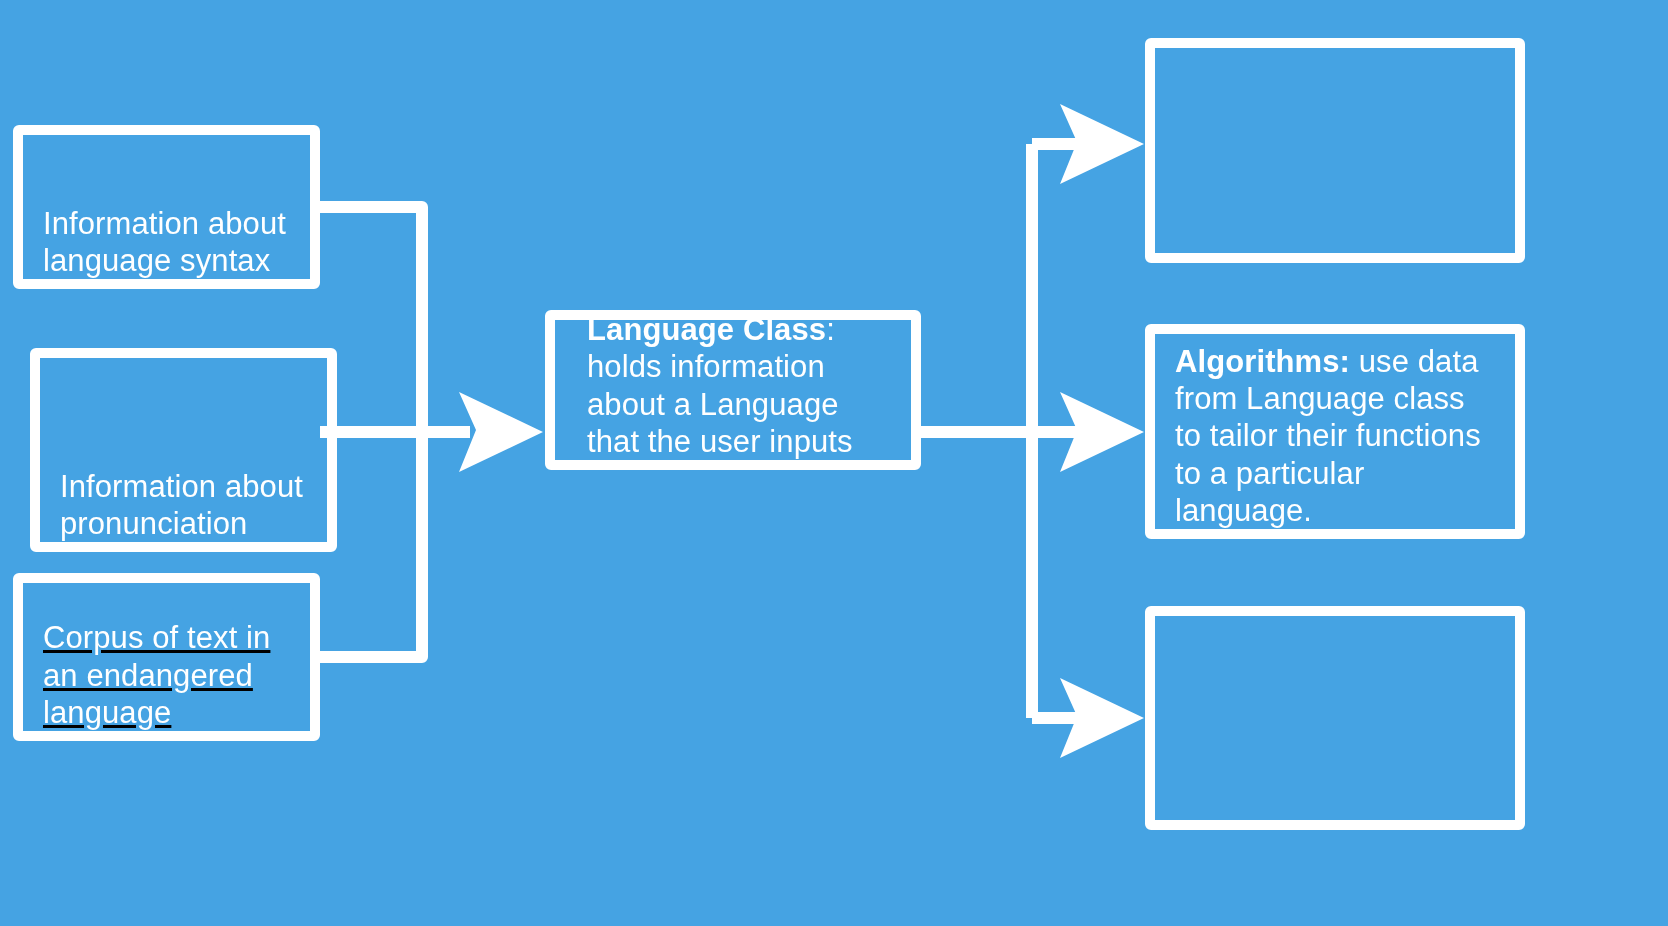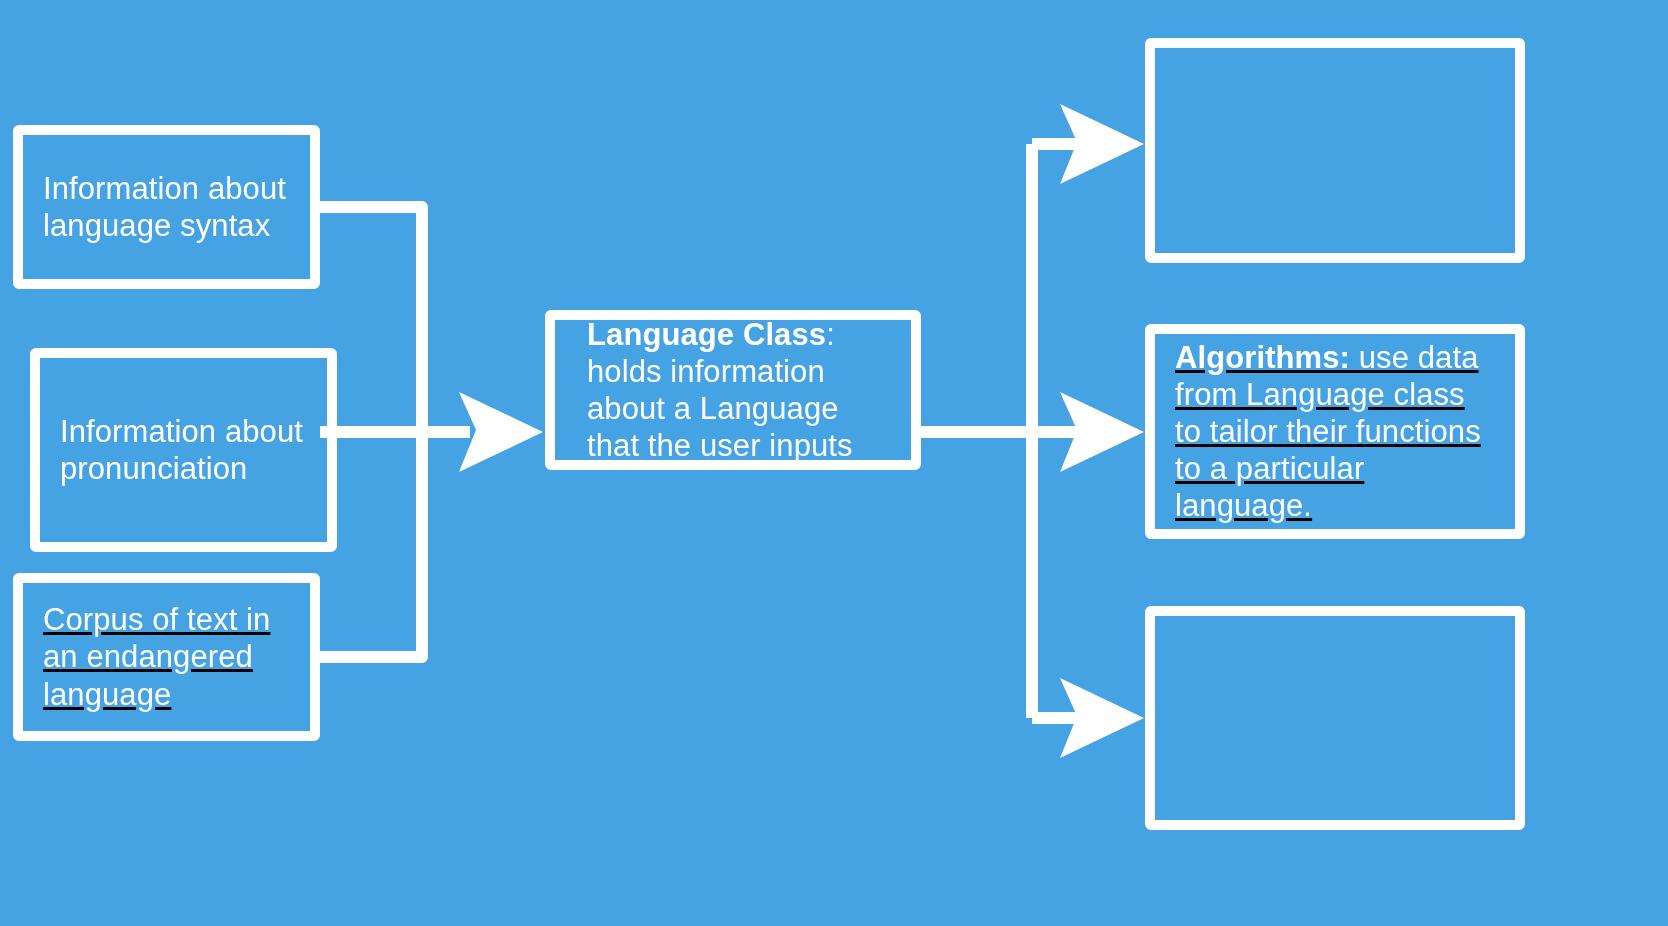--- a/index.html
+++ b/index.html
@@ -28,21 +28,21 @@
     height: 926px;
     pointer-events: none;
   }
   .node {
     position: absolute;
     box-sizing: border-box;
     border: 10px solid #FFFFFF;
     border-radius: 6px;
     background: transparent;
     display: flex;
-    align-items: center;
+    align-items: flex-end;
   }
   .node-text {
     display: block;
     width: 100%;
     box-sizing: border-box;
     padding: 0 20px;
     color: #FFFFFF;
     font-size: 31px;
     line-height: 1.20;
     font-weight: 400;
@@ -55,21 +55,21 @@
   .node-empty .node-text {
     min-height: 0;
   }
 
   
   #node-syntax        { left: 13px;   top: 125px; width: 307px; height: 164px; }
   #node-pronunciation { left: 30px;   top: 348px; width: 307px; height: 204px; }
   #node-corpus        { left: 13px;   top: 573px; width: 307px; height: 168px; text-decoration: underline; }
   #node-language-class{ left: 545px;  top: 310px; width: 376px; height: 160px; padding-left: 12px; }
   #node-output-top    { left: 1145px; top: 38px;  width: 380px; height: 225px; }
-  #node-algorithms    { left: 1145px; top: 324px; width: 380px; height: 215px; text-decoration: underline; }
+  #node-algorithms    { left: 1145px; top: 324px; width: 380px; height: 215px; }
   #node-output-bottom { left: 1145px; top: 606px; width: 380px; height: 224px; }
 </style>
 </head>
 <body>
 
 <div id="stage">
 
   <svg id="connectors" viewBox="0 0 1668 926">
     <defs>
       

